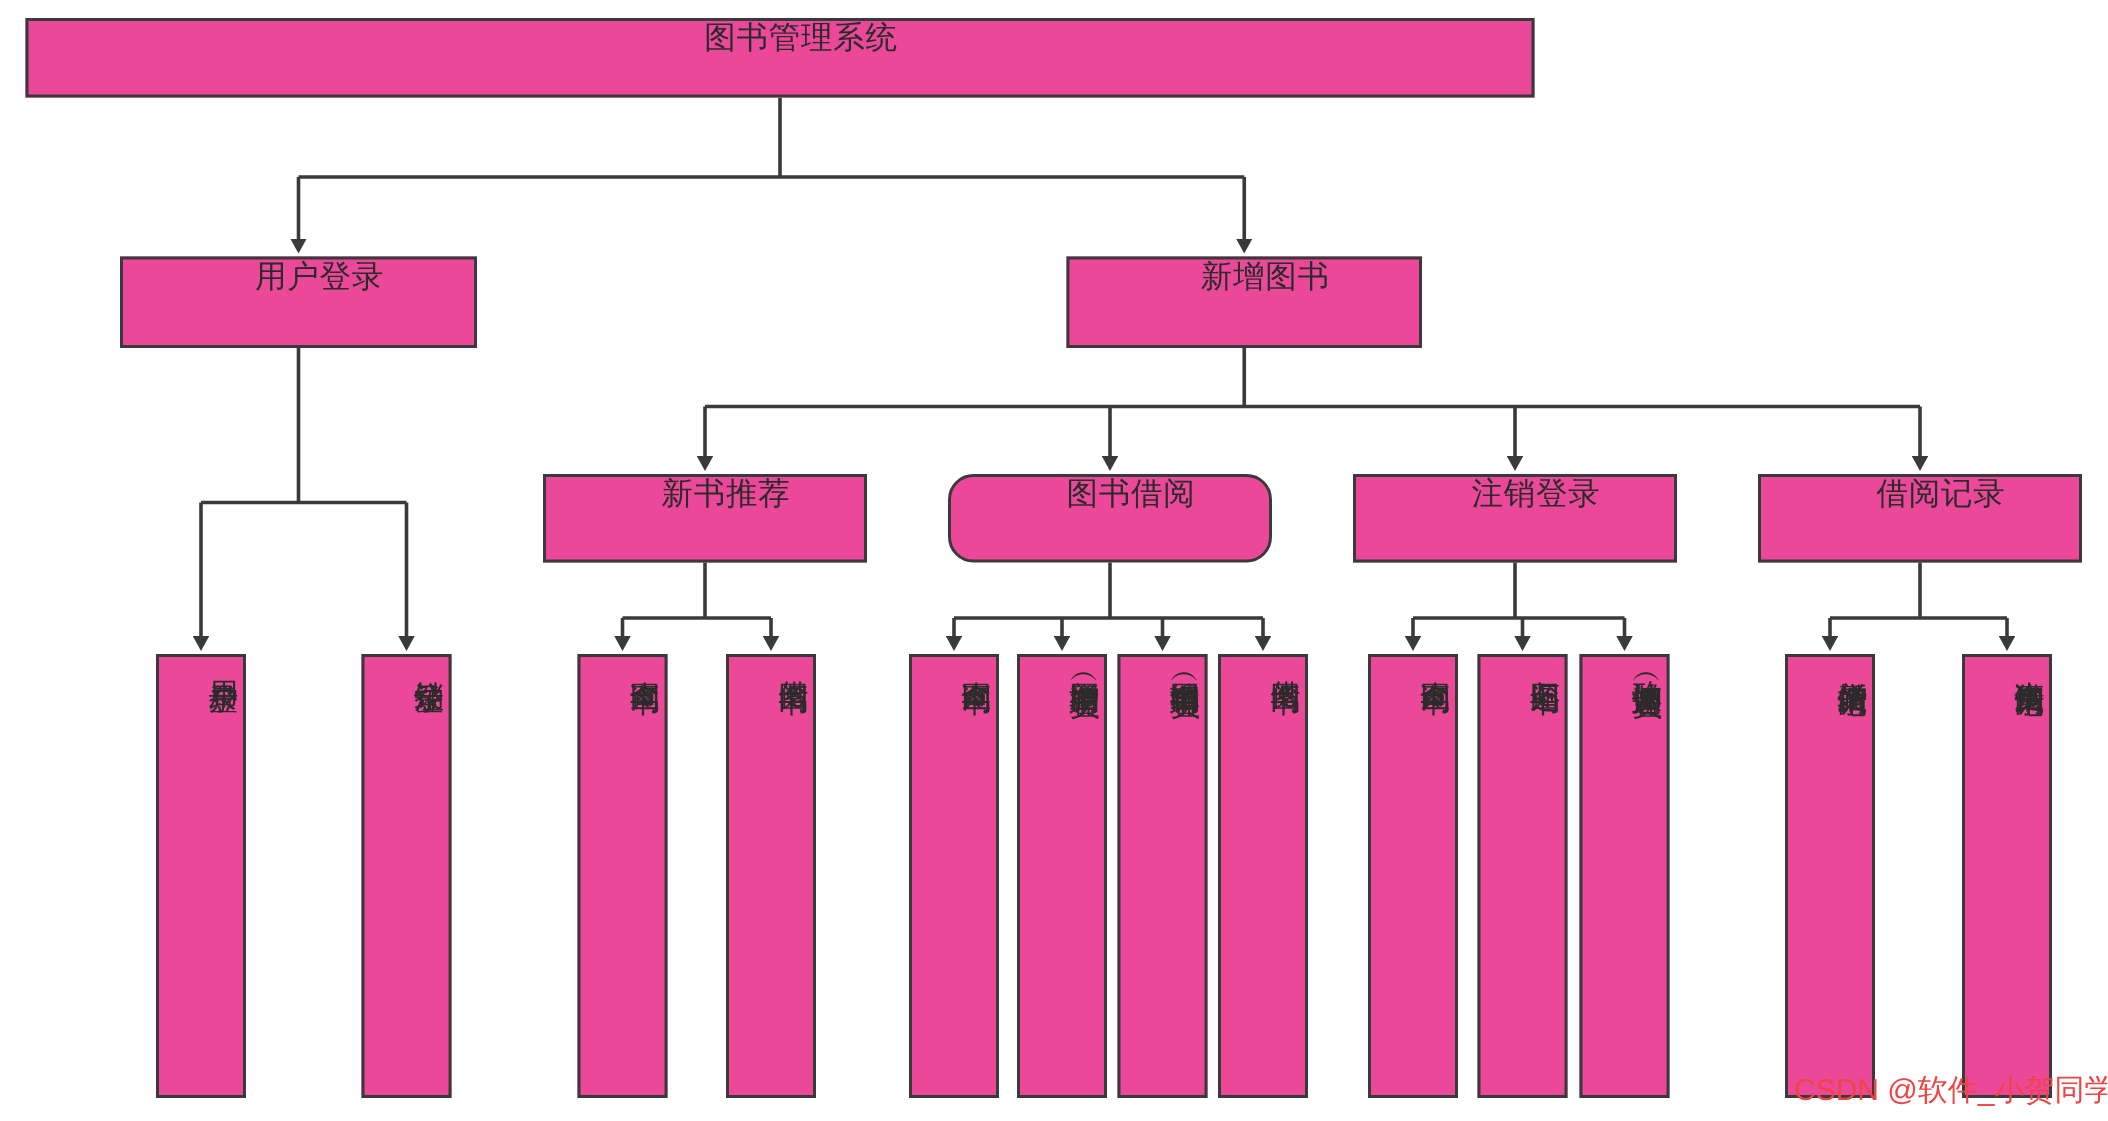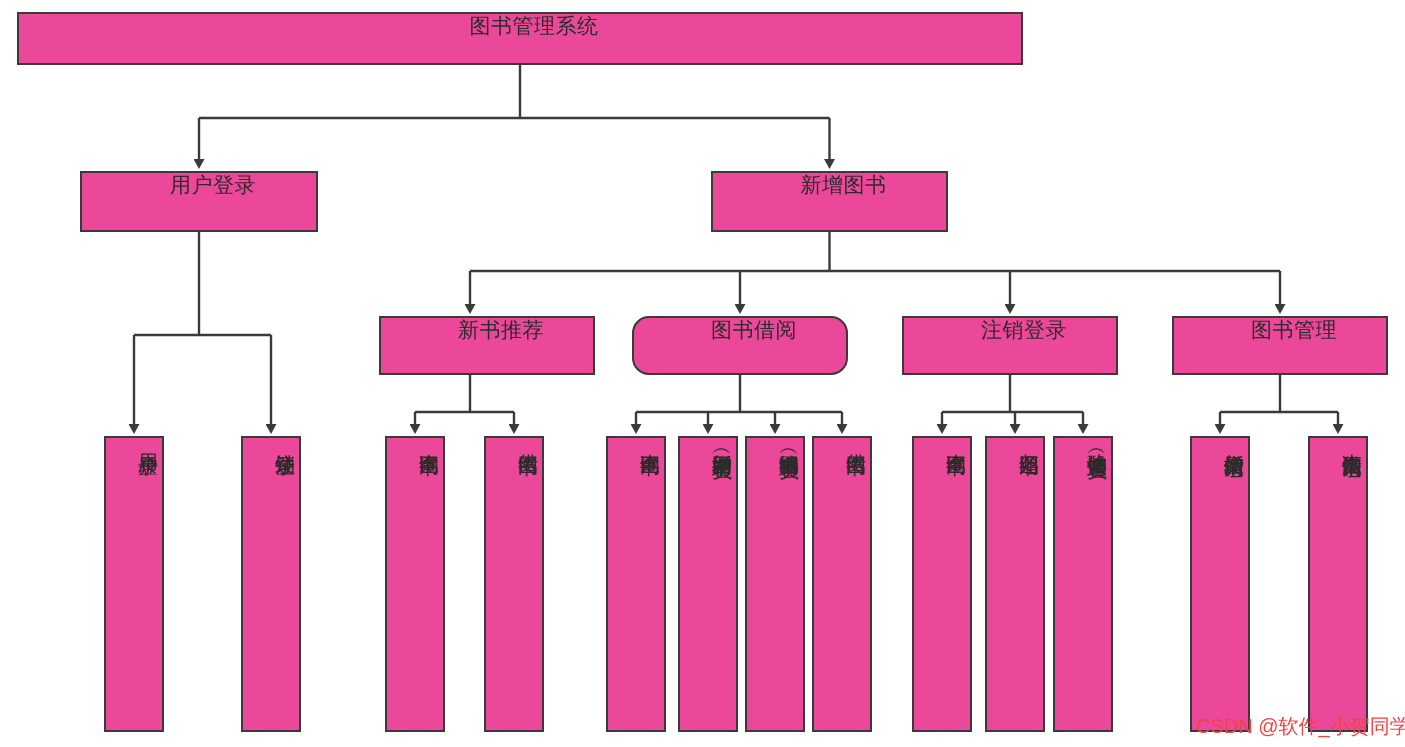--- a/index.html
+++ b/index.html
@@ -111,31 +111,31 @@
   <div id="node-layer">
       <div class="node-box" style="left: 17px; top: 12px; width: 1006px; height: 53px;">
         <div class="node-label-h">图书管理系统</div>
       </div>
       <div class="node-box" style="left: 80px; top: 171px; width: 238px; height: 61px;">
         <div class="node-label-h">用户登录</div>
       </div>
       <div class="node-box" style="left: 711px; top: 171px; width: 237px; height: 61px;">
         <div class="node-label-h">新增图书</div>
       </div>
-      <div class="node-box" style="left: 362px; top: 316px; width: 216px; height: 59px; margin-left: 17px;">
+      <div class="node-box" style="left: 362px; top: 316px; width: 216px; height: 59px;">
         <div class="node-label-h">新书推荐</div>
       </div>
       <div class="node-box" style="left: 632px; top: 316px; width: 216px; height: 59px; border-radius: 17px;">
         <div class="node-label-h">图书借阅</div>
       </div>
       <div class="node-box" style="left: 902px; top: 316px; width: 216px; height: 59px;">
         <div class="node-label-h">注销登录</div>
       </div>
       <div class="node-box" style="left: 1172px; top: 316px; width: 216px; height: 59px;">
-        <div class="node-label-h">图书管理</div>
+        <div class="node-label-h">借阅记录</div>
       </div>
       <div class="node-box" style="left: 104px; top: 436px; width: 60px; height: 296px;">
         <div class="node-label-v">用户登录</div>
       </div>
       <div class="node-box" style="left: 241px; top: 436px; width: 60px; height: 296px;">
         <div class="node-label-v">注销登录</div>
       </div>
       <div class="node-box" style="left: 385px; top: 436px; width: 60px; height: 296px;">
         <div class="node-label-v">查询图书</div>
       </div>

